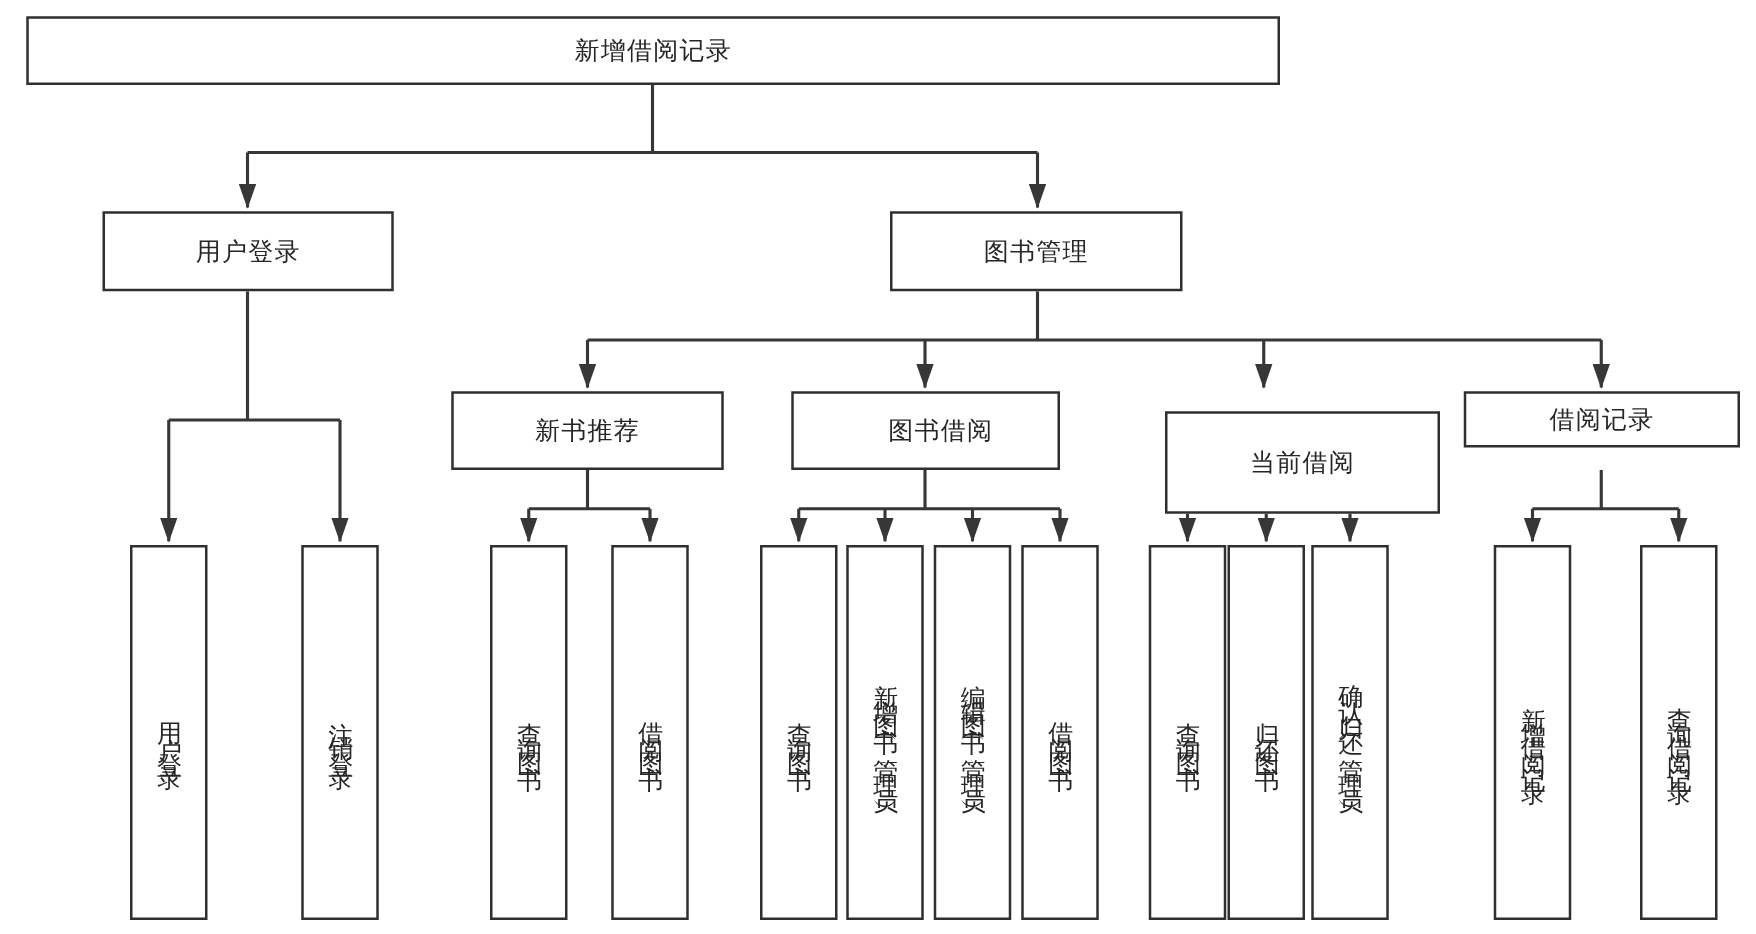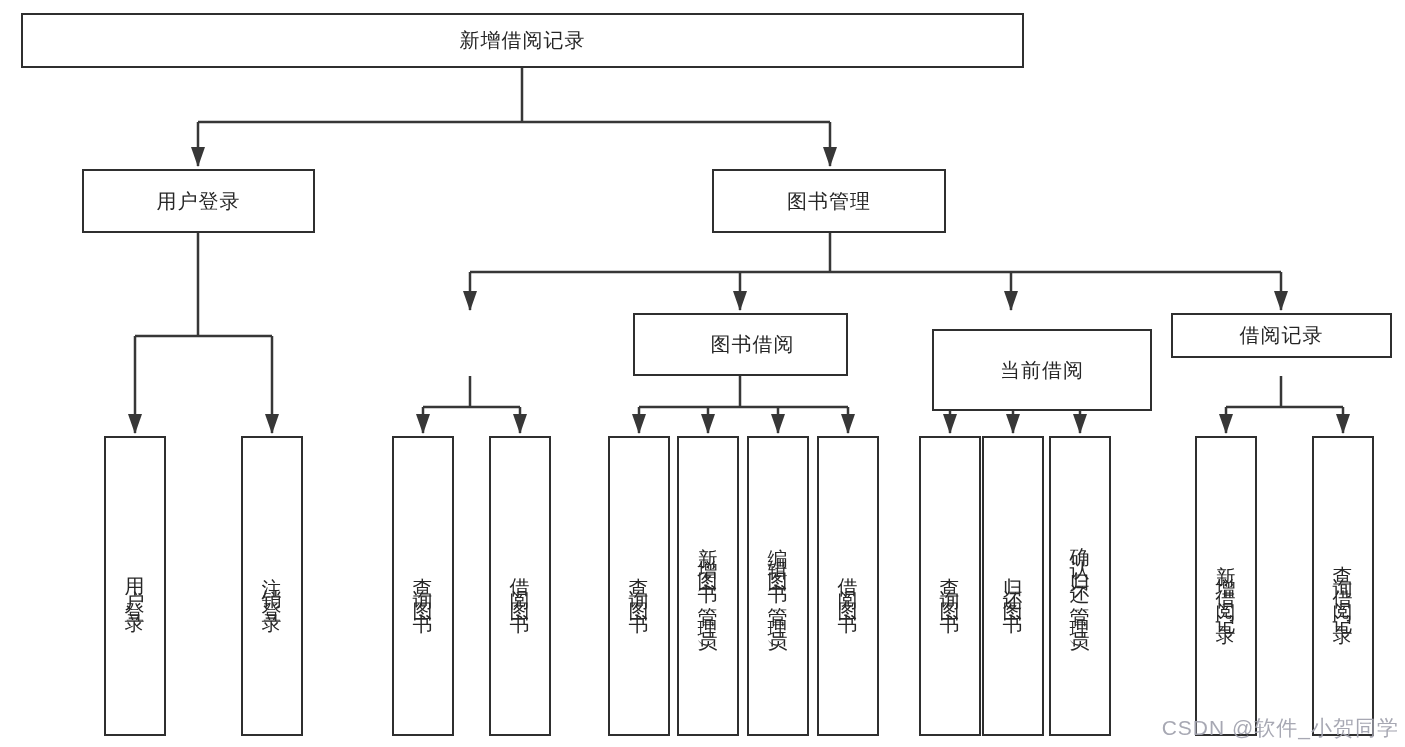--- a/index.html
+++ b/index.html
@@ -138,20 +138,23 @@
     <span>新增借阅记录</span>
   </div>
 
   <div class="node" id="n-user-login">
     <span>用户登录</span>
   </div>
   <div class="node" id="n-book-mgmt">
     <span>图书管理</span>
   </div>
 
+  <div class="node" id="n-new-books">
+    <span>新书推荐</span>
+  </div>
   <div class="node" id="n-borrowing">
     <span>图书借阅</span>
   </div>
   <div class="node" id="n-current">
     <span>当前借阅</span>
   </div>
   <div class="node" id="n-records">
     <span>借阅记录</span>
   </div>
 
@@ -188,15 +191,14 @@
   <div class="vnode leaf" id="lf-cur-confirm">
     <span class="vtext">确认归还（管理员）</span>
   </div>
   <div class="vnode leaf" id="lf-rec-add">
     <span class="vtext">新增借阅记录</span>
   </div>
   <div class="vnode leaf" id="lf-rec-query">
     <span class="vtext">查询借阅记录</span>
   </div>
 
-  <div id="watermark">CSDN @软件_小贺同学</div>
 
 </div>
 
 </body></html>

